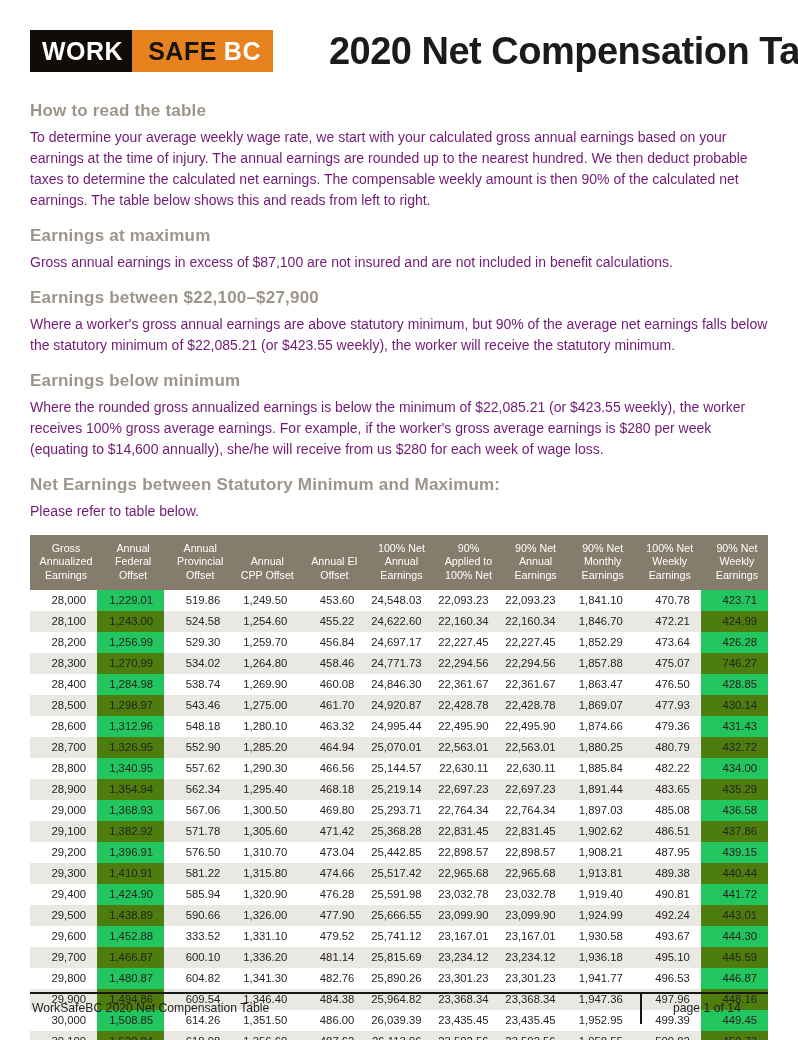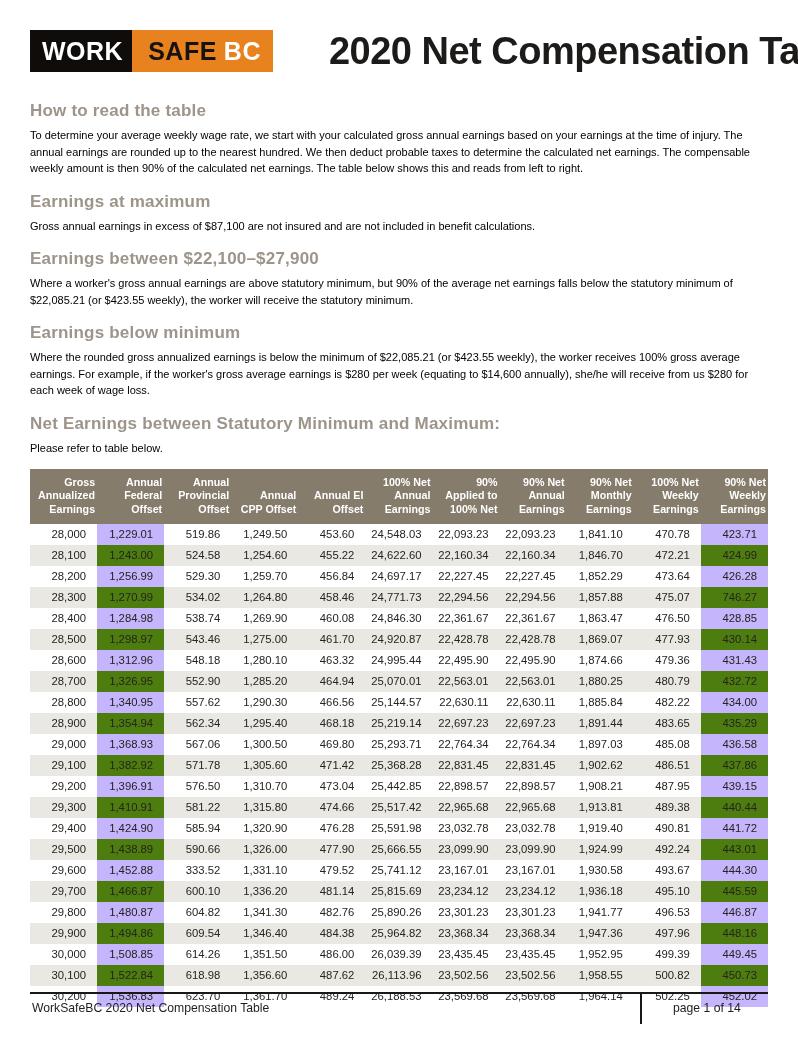--- a/index.html
+++ b/index.html
@@ -17,35 +17,35 @@
   .seg-black { background:#0f0c0a; color:#ffffff; padding-left:12px; }
   .seg-orange { background:#e8821e; gap:7px; padding-right:12px;padding-left:16px; }
   .logo-safe { color:#15120f; font-weight:bold; }
   .logo-bc { color:#ffffff; font-weight:bold; }
   .mast-divider { width:2px; height:56px; background:#1a1816; margin:0 22px 0 34px; }
   .doc-title { font-size:38px; font-weight:bold; letter-spacing:-0.5px; color:#1d1b19; white-space:nowrap; }
 
   
   .section h2 { color:#9d948a; font-size:17px; font-weight:bold; margin:15px 0 6px 0; letter-spacing:0.2px; }
   .section.first h2 { margin-top:25px; }
-  .section p { font-size:11px; line-height:1.5; color:#000000; }
+  .section p { font-size:14px; line-height:1.5; color:#701a75; }
 
   
   .comp-table { width:100%; border-collapse:collapse; table-layout:fixed; margin-top:13px; }
   .comp-table th {
-    background:#857c6c; color:#ffffff; font-size:10.7px; font-weight:bold;
-    text-align:right; vertical-align:bottom; line-height:1.25;
+    background:#857c6c; color:#ffffff; font-size:10.7px; font-weight:normal;
+    text-align:center; vertical-align:bottom; line-height:1.25;
     padding:7px 2px 8px 7px; height:50px;
   }
   .comp-table td {
     font-size:11.3px; color:#262320; text-align:right;
     padding:4px 11px 4px 0; line-height:13px; white-space:nowrap;
   }
   .comp-table tr.alt td { background:#eae8e3; }
-  .comp-table td.hl { background:#c4b5fd; }
+  .comp-table td.hl { background:#22c55e; }
   .comp-table tr.alt td.hl { background:#4d7c0f; }
 
   
   .footer { position:absolute; left:30px; right:30px; top:992px; border-top:2px solid #1a1816; display:flex; align-items:stretch; }
   .footer-left { flex:1; font-size:12.2px; color:#211e1b; padding:7px 0 9px 2px; }
   .footer-right { border-left:2px solid #1a1816; width:128px; font-size:12.2px; color:#211e1b; padding:7px 0 9px 31px; }
 </style>
 </head>
 <body>
 

